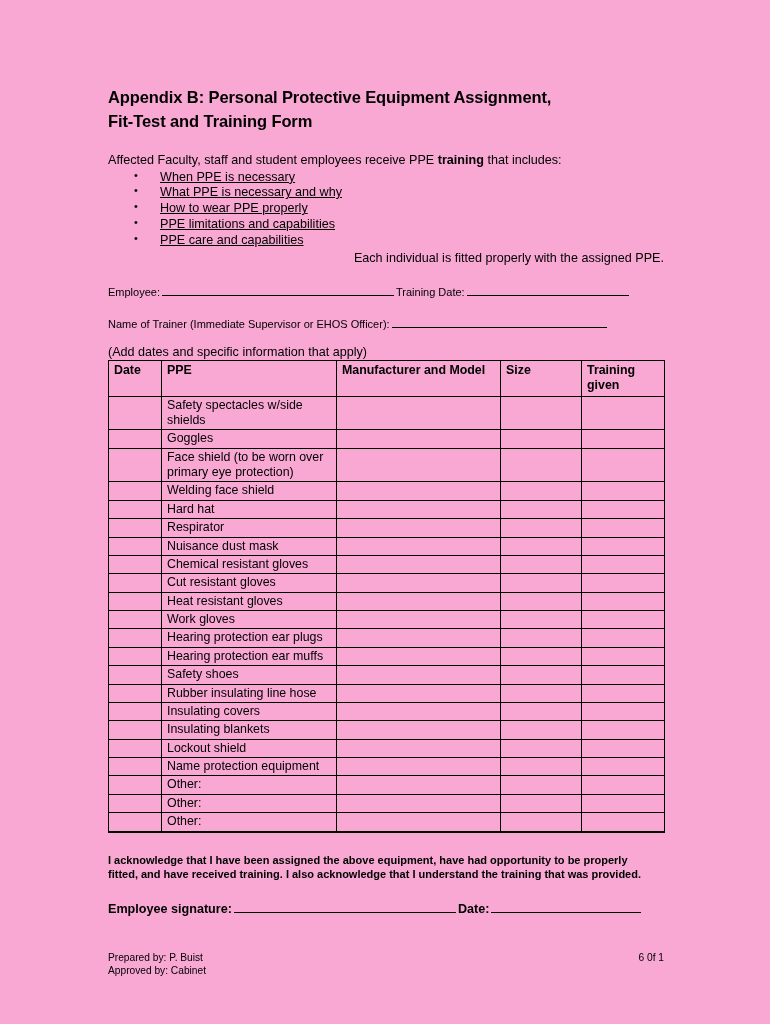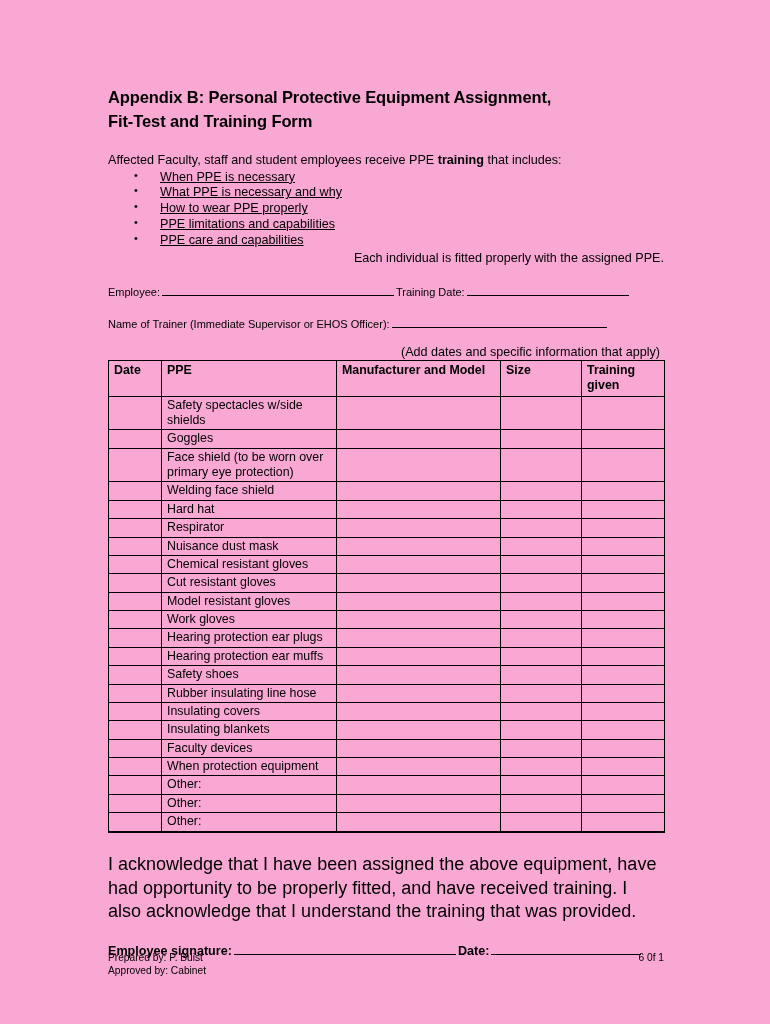--- a/index.html
+++ b/index.html
@@ -101,21 +101,21 @@
   }
   .rule.w-employee   { width: 232px; }
   .rule.w-traindate  { width: 162px; }
   .rule.w-trainer    { width: 215px; }
   .rule.w-signature  { width: 222px; }
   .rule.w-sigdate    { width: 150px; }
 
   
   .tbl-caption {
     font-size: 12.6px;
-    text-align: right;
+    text-align: left;
     margin: 14px 0 0 0;
     padding-right: 4px;
   }
 
   
   table.ppe {
     border-collapse: collapse;
     width: 556px;
     margin-top: 1px;
     table-layout: fixed;
@@ -143,22 +143,22 @@
   .c-date     { width: 53px; }
   .c-ppe      { width: 175px; margin-left: 33px; }
   .c-mfr      { width: 164px; }
   .c-size     { width: 81px; }
   .c-training { width: 83px; }
 
   td.two-line { height: 28px; }
 
   
   .ack {
-    font-size: 18px;
-    font-weight: normal;
+    font-size: 11px;
+    font-weight: bold;
     line-height: 1.33;
     margin: 20px 0 0 0;
     width: 551px;
   }
   .sigrow {
     font-size: 12.6px;
     font-weight: bold;
     line-height: 1.3;
     margin-top: 18px;
     white-space: nowrap;
@@ -292,21 +292,21 @@
         <tr>
           <td class="c-date"></td>
           <td class="c-ppe">Cut resistant gloves</td>
           <td class="c-mfr"></td>
           <td class="c-size"></td>
           <td class="c-training"></td>
         </tr>
 
         <tr>
           <td class="c-date"></td>
-          <td class="c-ppe">Model resistant gloves</td>
+          <td class="c-ppe">Heat resistant gloves</td>
           <td class="c-mfr"></td>
           <td class="c-size"></td>
           <td class="c-training"></td>
         </tr>
 
         <tr>
           <td class="c-date"></td>
           <td class="c-ppe">Work gloves</td>
           <td class="c-mfr"></td>
           <td class="c-size"></td>
@@ -357,29 +357,29 @@
           <td class="c-date"></td>
           <td class="c-ppe">Insulating blankets</td>
           <td class="c-mfr"></td>
           <td class="c-size"></td>
           <td class="c-training"></td>
         </tr>
 
 
         <tr>
           <td class="c-date"></td>
-          <td class="c-ppe">Faculty devices</td>
-          <td class="c-mfr"></td>
-          <td class="c-size"></td>
-          <td class="c-training"></td>
-        </tr>
-
-        <tr>
-          <td class="c-date"></td>
-          <td class="c-ppe">When protection equipment</td>
+          <td class="c-ppe">Lockout shield</td>
+          <td class="c-mfr"></td>
+          <td class="c-size"></td>
+          <td class="c-training"></td>
+        </tr>
+
+        <tr>
+          <td class="c-date"></td>
+          <td class="c-ppe">Name protection equipment</td>
           <td class="c-mfr"></td>
           <td class="c-size"></td>
           <td class="c-training"></td>
         </tr>
 
         <tr>
           <td class="c-date"></td>
           <td class="c-ppe">Other:</td>
           <td class="c-mfr"></td>
           <td class="c-size"></td>

